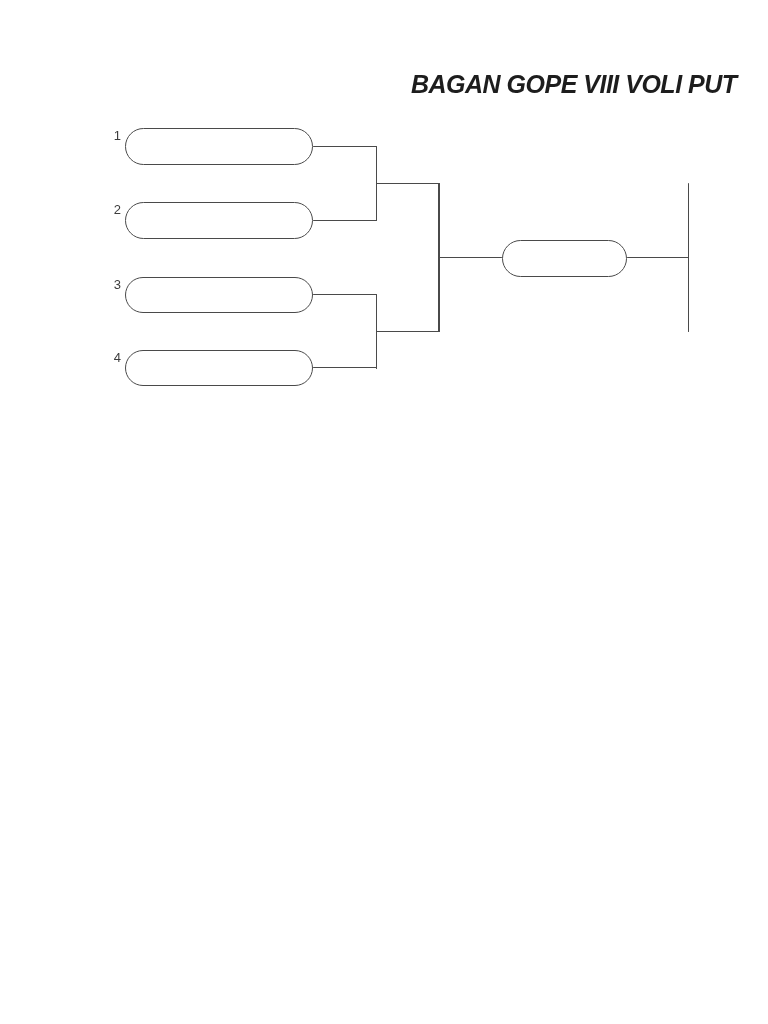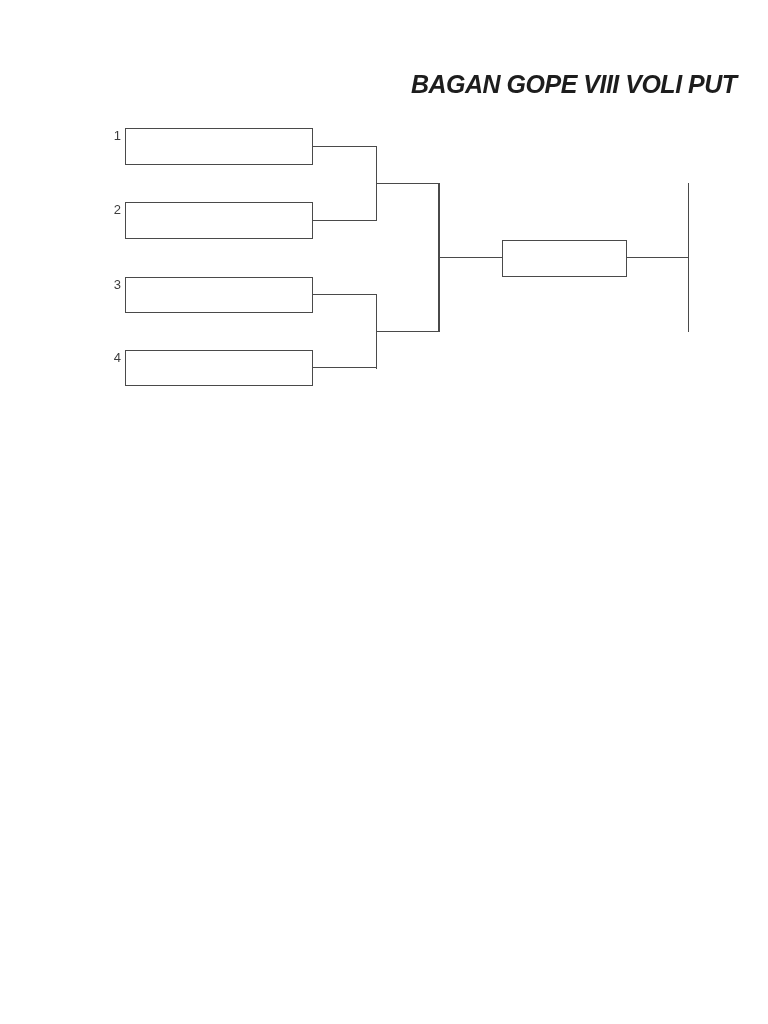--- a/index.html
+++ b/index.html
@@ -1,21 +1,21 @@
 <!DOCTYPE html>
 <html style="--line-color: #4a4a4a; --title-color: #1d1d1d; --seed-color: #3d3d3d; --bg-color: #ffffff;"><head>
 <meta charset="utf-8">
 <style>
   :root {
     --line-color: #4a4a4a;
     --title-color: #1d1d1d;
     --seed-color: #3d3d3d;
     --bg-color: #ffffff;
   }
-  * { margin: 0; padding: 0; box-sizing: border-box; }
+  * { margin: 0; padding: 0; box-sizing: border-box; border-radius: 26px; }
   html, body {
     width: 768px; height: 1024px;
     background: var(--bg-color);
     overflow: hidden;
     font-family: "Liberation Sans", sans-serif;
   }
   .page {
     position: relative;
     width: 768px; height: 1024px;
     background: var(--bg-color);

